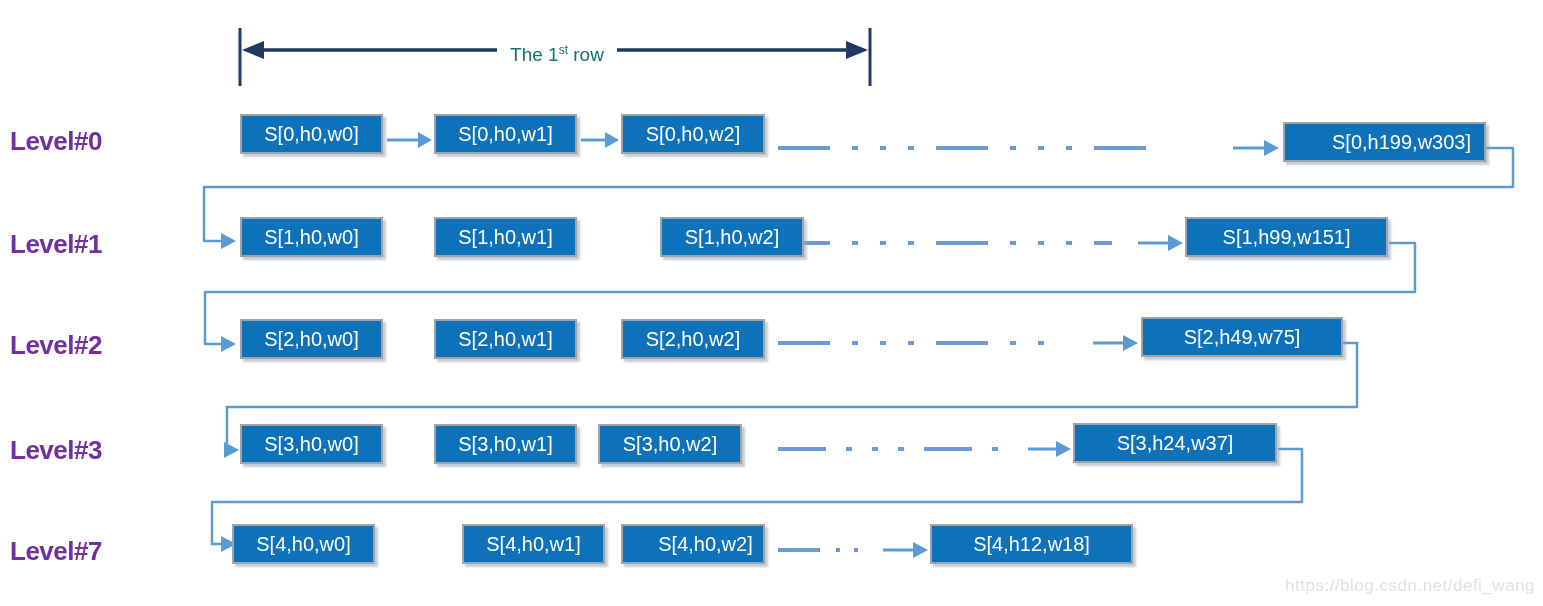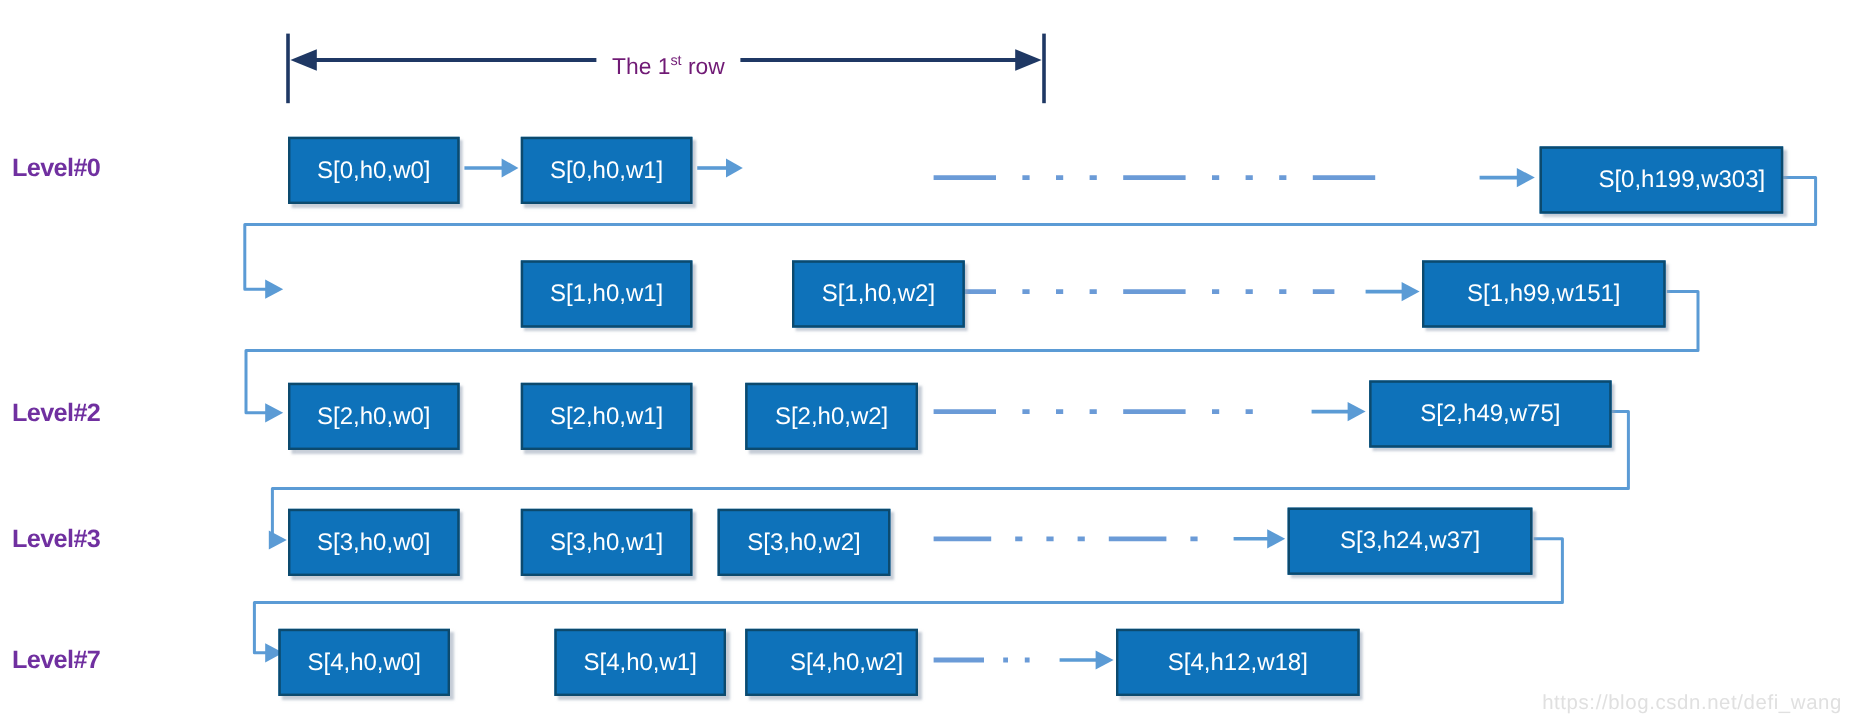--- a/index.html
+++ b/index.html
@@ -6,37 +6,37 @@
   .stage{
     position:relative;
     width:1543px;height:606px;
     background:#ffffff;
     font-family:"Liberation Sans", sans-serif;
     overflow:hidden;
   }
   .wires{position:absolute;left:0;top:0;}
   .level-label{
     position:absolute;left:10px;width:130px;height:30px;
-    color:#7030A0;font-size:21px;font-weight:bold;line-height:30px;
+    color:#7030A0;font-size:26px;font-weight:bold;line-height:30px;
     letter-spacing:-0.5px;
   }
   .node{
-    position:absolute;height:56px;
+    position:absolute;height:40px;
     background:#0E72BA;
-    border:2px solid #0c4a6e;
+    border:2px solid #a3a3a3;
     box-shadow:3px 3px 2px rgba(150,162,180,0.55);
     color:#ffffff;font-size:20px;
     display:flex;align-items:center;justify-content:center;
     box-sizing:border-box;
     white-space:nowrap;
   }
   .measure-label{
     position:absolute;left:497px;top:36px;width:120px;height:28px;
     background:#ffffff;
-    color:#701a75;font-size:19px;line-height:28px;text-align:center;
+    color:#0f766e;font-size:19px;line-height:28px;text-align:center;
     white-space:nowrap;
   }
   .measure-label sup{font-size:12px;}
   .watermark{
     position:absolute;right:8px;bottom:10px;
     color:#E0E0E0;font-size:17px;letter-spacing:0.5px;
   }
 </style>
 </head>
 <body>
@@ -89,28 +89,31 @@
       <polyline points="1343,343 1357,343 1357,407 227,407 227,448"></polyline>
       <polygon points="239,450 224,442 224,458" fill="#5B9BD5" stroke="none"></polygon>
       <polyline points="1278,449 1302,449 1302,502 212,502 212,544 222,544"></polyline>
       <polygon points="236,544 221,536 221,552" fill="#5B9BD5" stroke="none"></polygon>
     </g>
   </svg>
 
   <div class="measure-label"><span>The 1</span><sup>st</sup><span> row</span></div>
 
   <div class="level-label" style="top:126px;">Level#0</div>
+  <div class="level-label" style="top:229px;">Level#1</div>
   <div class="level-label" style="top:330px;">Level#2</div>
   <div class="level-label" style="top:435px;">Level#3</div>
   <div class="level-label" style="top:536px;">Level#7</div>
 
   <div class="node" style="left:240px;top:114px;width:143px;">S[0,h0,w0]</div>
   <div class="node" style="left:434px;top:114px;width:143px;">S[0,h0,w1]</div>
+  <div class="node" style="left:621px;top:114px;width:144px;">S[0,h0,w2]</div>
   <div class="node" style="left:1283px;top:122px;width:203px;padding-left:34px;">S[0,h199,w303]</div>
 
+  <div class="node" style="left:240px;top:217px;width:143px;">S[1,h0,w0]</div>
   <div class="node" style="left:434px;top:217px;width:143px;">S[1,h0,w1]</div>
   <div class="node" style="left:621px;top:217px;width:144px;margin-left:39px;">S[1,h0,w2]</div>
   <div class="node" style="left:1185px;top:217px;width:203px;">S[1,h99,w151]</div>
 
   <div class="node" style="left:240px;top:319px;width:143px;">S[2,h0,w0]</div>
   <div class="node" style="left:434px;top:319px;width:143px;">S[2,h0,w1]</div>
   <div class="node" style="left:621px;top:319px;width:144px;">S[2,h0,w2]</div>
   <div class="node" style="left:1141px;top:317px;width:202px;">S[2,h49,w75]</div>
 
   <div class="node" style="left:240px;top:424px;width:143px;">S[3,h0,w0]</div>

